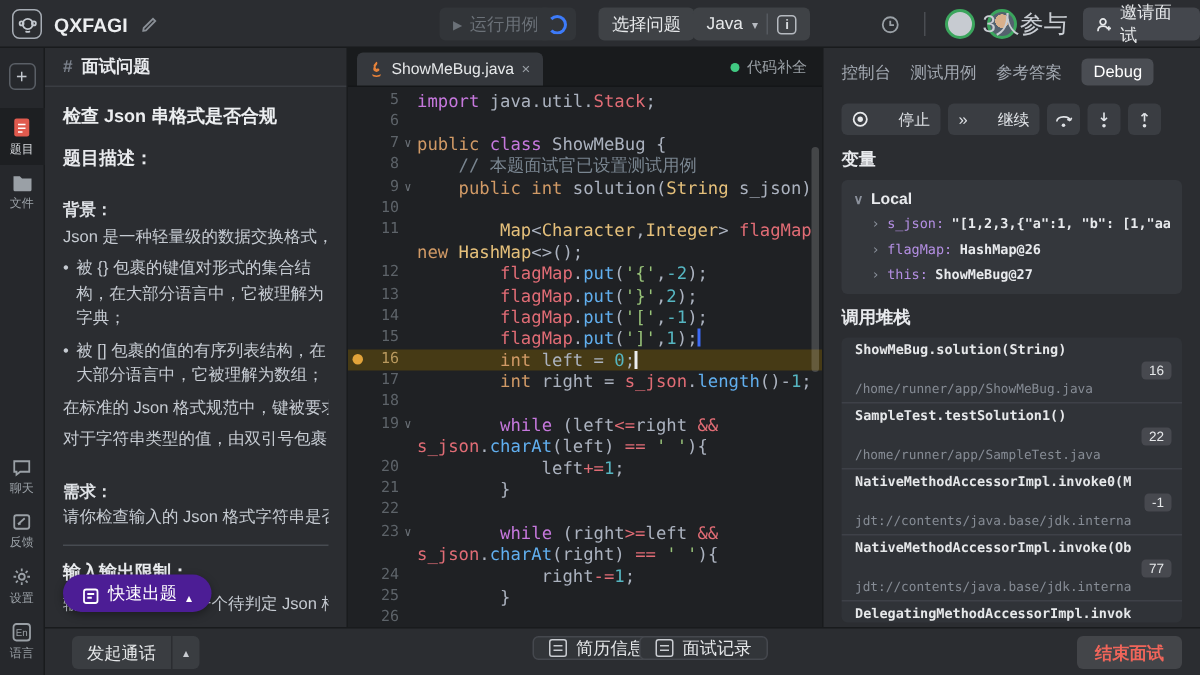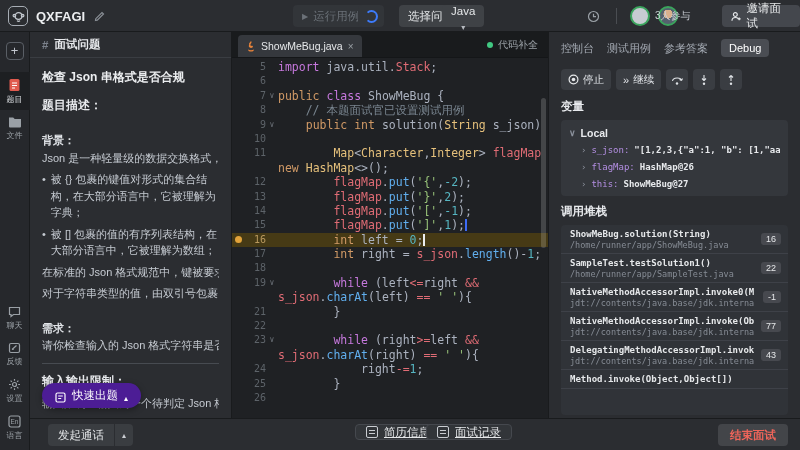--- a/index.html
+++ b/index.html
@@ -11,29 +11,29 @@
   .topbar { position:absolute; left:0; top:0; width:800px; height:32px; background:#2b2d31; border-bottom:1px solid #191b1d; }
   .tb { position:absolute; top:5px; height:22px; display:flex; align-items:center; }
   .logo { left:8px; width:20px; height:20px; top:6px; border:1.5px solid #a7adb5; border-radius:5px; justify-content:center; }
   .brand { left:36px; font-weight:bold; font-size:13px; color:#eceef0; }
   .pencil { left:94px; color:#8a8f96; }
   .btn { background:#3f4246; border-radius:4px; padding:0 9px; font-size:11.5px; color:#e6e8ea; display:flex; align-items:center; gap:5px; height:22px; }
   .btn-run { left:293px; background:#323539; color:#6b7178; }
   .btn-spin { left:358px; width:26px; justify-content:center; background:#323539; padding:0; }
   .spin { width:13px; height:13px; border-radius:50%; border:2px solid #3d7bfa; border-left-color:transparent; }
   .btn-select { left:399px; }
-  .ctl-java { left:442px; gap:6px;flex-direction:column; }
+  .ctl-java { left:462px; gap:6px; }
   .ctl-java .sep { width:1px; height:14px; background:#55595f; }
   .ibox { width:13px; height:13px; border:1px solid #b6bac0; border-radius:3px; font-size:9px; font-weight:bold; color:#d7dade; display:flex; align-items:center; justify-content:center; }
   .clock { left:587px; color:#9aa0a6; }
   .tdiv { left:616px; width:1px; height:16px; background:#4a4d52; top:8px; position:absolute; }
   .avatar { width:20px; height:20px; border-radius:50%; border:2px solid #3ba55d; top:6px; }
   .av1 { left:630px; background:#c7cbd1; }
   .av2 { left:658px; background:radial-gradient(circle at 50% 38%, #d8b08c 0 35%, #54616e 36% 100%); }
-  .ppl { left:655px; font-size:10px; color:#c9cdd3;text-align:right; }
+  .ppl { left:655px; font-size:16px; color:#c9cdd3;text-align:right; }
   .btn-invite { left:722px; background:#44474d; }
 
   
   .rail { position:absolute; left:0; top:32px; width:30px; height:418px; background:#26282c; border-right:1px solid #191b1d; display:flex; flex-direction:column; align-items:center; }
   .plus { margin:10px 0 12px; width:18px; height:18px; border:1px solid #5a5f66; border-radius:4px; color:#c3c8cf; font-size:13px; line-height:16px; text-align:center; }
   .ritem { width:30px; padding:6px 0 5px; display:flex; flex-direction:column; align-items:center; gap:2px; font-size:8px; color:#9aa0a6; }
   .ritem.active { background:#1d1f22; color:#d7dade; }
   .rail .spacer { flex:1; }
 
   
@@ -71,43 +71,43 @@
   .tk-fl{color:#e06c75} .tk-pl{color:#abb2bf}
   .caret { display:inline-block; width:1.5px; height:12px; background:#eceef0; vertical-align:-2px; }
   .ccaret { position:relative; display:inline-block; width:2px; height:12px; background:#3d6bf5; vertical-align:-2px; }
   .vsb { position:absolute; right:2px; top:66px; width:5px; height:150px; background:rgba(255,255,255,.17); border-radius:3px; }
 
   
   .rightpanel { position:absolute; left:548px; top:32px; width:252px; height:386px; background:#2b2d31; border-left:1px solid #191b1d; padding:0 12px; overflow:hidden; }
   .rtabs { display:flex; align-items:center; gap:13px; height:30px; font-size:11px; color:#a3a9b2; padding-top:2px; }
   .rtab.active { background:#4a4d53; color:#fff; padding:3px 8px; border-radius:4px; }
   .dbgbar { display:flex; gap:5px; margin:7px 0 9px; }
-  .dbtn { display:flex; align-items:center; gap:4px; background:#3a3d42; border-radius:4px; height:21px; padding:0 7px; font-size:10.5px; color:#dfe2e6; }
+  .dbtn { display:flex; align-items:center; gap:20px; background:#3a3d42; border-radius:4px; height:21px; padding:0 7px; font-size:10.5px; color:#dfe2e6; }
   .dico { width:22px; justify-content:center; padding:0; }
   .sechead { font-weight:bold; font-size:11.5px; color:#e8eaed; margin:4px 0 6px; }
   .localcard { background:#34373c; border-radius:4px; padding:4px 8px; margin-bottom:8px; }
   .lhead { display:flex; align-items:center; gap:5px; font-weight:bold; font-size:10.5px; height:17px; color:#e8eaed; }
   .lrow { display:flex; align-items:center; gap:5px; height:17px; padding-left:12px; font-family:"DejaVu Sans Mono",monospace; font-size:9px; white-space:nowrap; overflow:hidden; }
   .chev { color:#8b919c; font-size:9px; }
   .vname { color:#b48fe3; }
   .vval { color:#e8eaed; font-weight:bold; }
   .stack { background:#303338; border-radius:4px; overflow:hidden; height:190px; }
   .frame { position:relative; padding:4px 34px 3px 9px; border-bottom:1px solid #3e4148; }
   .ffn { font-family:"DejaVu Sans Mono",monospace; font-size:9px; font-weight:bold; color:#e6e8ea; white-space:nowrap; overflow:hidden; }
-  .fpath { font-family:"DejaVu Sans Mono",monospace; font-size:8.5px; color:#868c95; white-space:nowrap; overflow:hidden; margin-top:1px; }
+  .fpath { font-family:"DejaVu Sans Mono",monospace; font-size:8.5px; color:#868c95; white-space:nowrap; overflow:hidden; margin-top:16px; }
   .fbadge { position:absolute; right:7px; top:50%; transform:translateY(-50%); background:#47494f; border-radius:3px; padding:1px 5px; font-size:9px; color:#e6e8ea; }
 
   
   .bottombar { position:absolute; left:30px; top:418px; width:770px; height:32px; background:#2b2d31; border-top:1px solid #191b1d; }
   .bb { position:absolute; top:5px; height:22px; display:flex; align-items:center; }
   .callbtn { left:18px; background:#3a3d41; border-radius:4px; overflow:hidden; font-size:11.5px; }
   .callbtn .part { padding:0 10px; height:22px; display:flex; align-items:center; }
   .callbtn .csep { width:1px; height:22px; background:#2b2d31; }
   .callbtn .arr { padding:0 7px; font-size:8px; color:#c9ccd1; }
-  .midbtn { background:#323539; border:1px solid #45484e; border-radius:4px; padding:0 10px; height:16px; gap:6px; font-size:11.5px; color:#e6e8ea;text-decoration:underline; }
+  .midbtn { background:#323539; border:1px solid #45484e; border-radius:4px; padding:0 10px; height:16px; gap:6px; font-size:11.5px; color:#e6e8ea; }
   .endbtn { right:12px; background:#434549; border-radius:4px; padding:0 12px; font-size:11.5px; font-weight:bold; color:#f0655a; }
   .micon { width:12px; height:12px; border:1px solid #c9ccd1; border-radius:2px; position:relative; }
   .micon::after { content:""; position:absolute; left:2px; top:3px; width:6px; height:1.2px; background:#c9ccd1; box-shadow:0 3px 0 #c9ccd1; }
 </style>
 </head>
 <body>
 
 <div class="topbar">
   <div class="tb logo">
     <svg width="13" height="13" viewBox="0 0 13 13" fill="none" stroke="#c3c8cf" stroke-width="1.2">
@@ -283,20 +283,21 @@
       <div class="crow"><span class="gbp"></span><span class="gnum"></span><span class="gfold"></span><span class="ctext"><span class="tk-kw2">new</span><span class="tk-pl"> </span><span class="tk-ty">HashMap</span><span class="tk-pl">&lt;&gt;();</span></span></div>
       <div class="crow"><span class="gbp"></span><span class="gnum">12</span><span class="gfold"></span><span class="ctext"><span class="tk-pl">        </span><span class="tk-fl">flagMap</span><span class="tk-pl">.</span><span class="tk-fn">put</span><span class="tk-pl">(</span><span class="tk-st">'{'</span><span class="tk-pl">,</span><span class="tk-nu">-2</span><span class="tk-pl">);</span></span></div>
       <div class="crow"><span class="gbp"></span><span class="gnum">13</span><span class="gfold"></span><span class="ctext"><span class="tk-pl">        </span><span class="tk-fl">flagMap</span><span class="tk-pl">.</span><span class="tk-fn">put</span><span class="tk-pl">(</span><span class="tk-st">'}'</span><span class="tk-pl">,</span><span class="tk-nu">2</span><span class="tk-pl">);</span></span></div>
       <div class="crow"><span class="gbp"></span><span class="gnum">14</span><span class="gfold"></span><span class="ctext"><span class="tk-pl">        </span><span class="tk-fl">flagMap</span><span class="tk-pl">.</span><span class="tk-fn">put</span><span class="tk-pl">(</span><span class="tk-st">'['</span><span class="tk-pl">,</span><span class="tk-nu">-1</span><span class="tk-pl">);</span></span></div>
       <div class="crow"><span class="gbp"></span><span class="gnum">15</span><span class="gfold"></span><span class="ctext"><span class="tk-pl">        </span><span class="tk-fl">flagMap</span><span class="tk-pl">.</span><span class="tk-fn">put</span><span class="tk-pl">(</span><span class="tk-st">']'</span><span class="tk-pl">,</span><span class="tk-nu">1</span><span class="tk-pl">);</span><span class="ccaret"></span></span></div>
       <div class="crow hl"><span class="gbp"><span class="bpdot"></span></span><span class="gnum">16</span><span class="gfold"></span><span class="ctext"><span class="tk-pl">        </span><span class="tk-kw2">int</span><span class="tk-pl"> left = </span><span class="tk-nu">0</span><span class="tk-pl">;</span><span class="caret"></span></span></div>
       <div class="crow"><span class="gbp"></span><span class="gnum">17</span><span class="gfold"></span><span class="ctext"><span class="tk-pl">        </span><span class="tk-kw2">int</span><span class="tk-pl"> right = </span><span class="tk-fl">s_json</span><span class="tk-pl">.</span><span class="tk-fn">length</span><span class="tk-pl">()-</span><span class="tk-nu">1</span><span class="tk-pl">;</span></span></div>
       <div class="crow"><span class="gbp"></span><span class="gnum">18</span><span class="gfold"></span><span class="ctext"></span></div>
       <div class="crow"><span class="gbp"></span><span class="gnum">19</span><span class="gfold">∨</span><span class="ctext"><span class="tk-pl">        </span><span class="tk-kw">while</span><span class="tk-pl"> (left</span><span class="tk-op">&lt;=</span><span class="tk-pl">right </span><span class="tk-op">&amp;&amp;</span></span></div>
       <div class="crow"><span class="gbp"></span><span class="gnum"></span><span class="gfold"></span><span class="ctext"><span class="tk-fl">s_json</span><span class="tk-pl">.</span><span class="tk-fn">charAt</span><span class="tk-pl">(left) </span><span class="tk-op">==</span><span class="tk-pl"> </span><span class="tk-st">' '</span><span class="tk-pl">){</span></span></div>
+      <div class="crow"><span class="gbp"></span><span class="gnum">20</span><span class="gfold"></span><span class="ctext"><span class="tk-pl">            left</span><span class="tk-op">+=</span><span class="tk-nu">1</span><span class="tk-pl">;</span></span></div>
       <div class="crow"><span class="gbp"></span><span class="gnum">21</span><span class="gfold"></span><span class="ctext"><span class="tk-pl">        }</span></span></div>
       <div class="crow"><span class="gbp"></span><span class="gnum">22</span><span class="gfold"></span><span class="ctext"></span></div>
       <div class="crow"><span class="gbp"></span><span class="gnum">23</span><span class="gfold">∨</span><span class="ctext"><span class="tk-pl">        </span><span class="tk-kw">while</span><span class="tk-pl"> (right</span><span class="tk-op">&gt;=</span><span class="tk-pl">left </span><span class="tk-op">&amp;&amp;</span></span></div>
       <div class="crow"><span class="gbp"></span><span class="gnum"></span><span class="gfold"></span><span class="ctext"><span class="tk-fl">s_json</span><span class="tk-pl">.</span><span class="tk-fn">charAt</span><span class="tk-pl">(right) </span><span class="tk-op">==</span><span class="tk-pl"> </span><span class="tk-st">' '</span><span class="tk-pl">){</span></span></div>
       <div class="crow"><span class="gbp"></span><span class="gnum">24</span><span class="gfold"></span><span class="ctext"><span class="tk-pl">            right</span><span class="tk-op">-=</span><span class="tk-nu">1</span><span class="tk-pl">;</span></span></div>
       <div class="crow"><span class="gbp"></span><span class="gnum">25</span><span class="gfold"></span><span class="ctext"><span class="tk-pl">        }</span></span></div>
       <div class="crow"><span class="gbp"></span><span class="gnum">26</span><span class="gfold"></span><span class="ctext"></span></div>
     </div>
   <div class="vsb"></div>
 </div>

